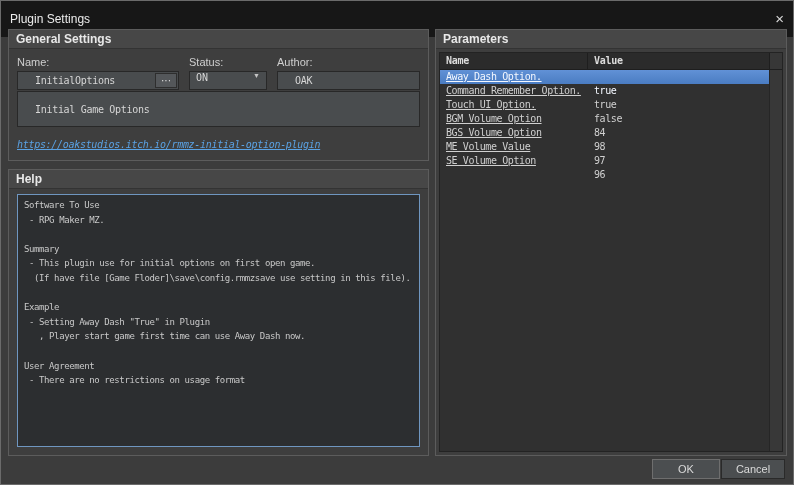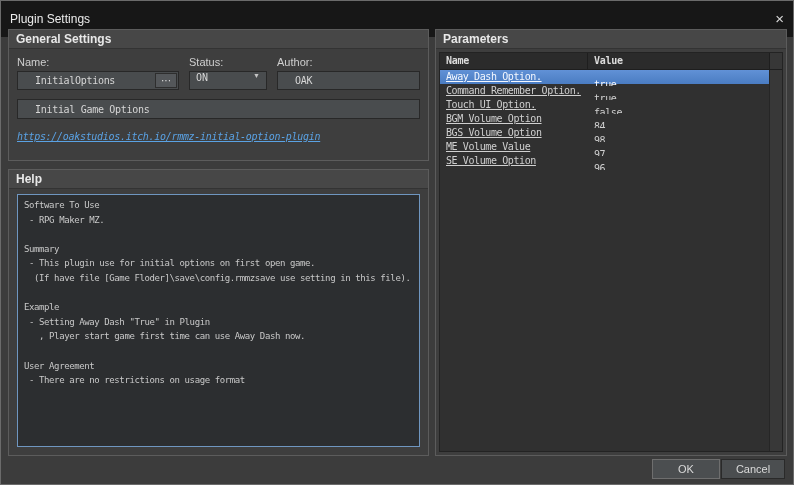--- a/index.html
+++ b/index.html
@@ -39,21 +39,21 @@
   .input-wrap { position:relative; }
   .input-wrap .input { padding-right:26px; }
   .browse-btn { position:absolute; right:2px; top:2px; bottom:2px; width:22px;
                 background:#54575a; border:1px solid #2e2e2e; color:#e2e2e2;
                 font-size:10px; line-height:1; cursor:default; }
   .select { height:19px; background:#494c4e; border:1px solid #282828; color:#d6d6d6;
             display:flex; align-items:flex-start; justify-content:space-between;
             padding:0 6px; cursor:default; }
   .select-value { font-family:"DejaVu Sans Mono", monospace; font-size:10px; }
   .select-arrow { font-size:7px; color:#c4c4c4; }
-  .description-input { margin-top:9px; height:20px; }
+  .description-input { margin-top:1px; height:36px; }
   .plugin-link { display:inline-block; margin-top:12px; color:var(--link-blue, #5aa2e4);
                  font-family:"DejaVu Sans Mono", monospace; font-size:10px;
                  letter-spacing:-0.3px; text-decoration:underline;font-style:italic; }
 
   
   .help-box { position:absolute; top:24px; left:8px; right:8px; bottom:8px;
               background:#2c2e30; border:1px solid var(--help-border-blue, #6f96c0);
               padding:3px 6px; color:#c9c9c9; font-family:"DejaVu Sans Mono", monospace;
               font-size:9px; letter-spacing:-0.4px; line-height:14.6px;
               white-space:pre-wrap; overflow:hidden; }
@@ -67,21 +67,21 @@
                   letter-spacing:-0.3px;font-weight:bold; }
   .h-cell { padding:2px 6px; }
   .h-name { width:148px; border-right:1px solid #1e1e1e; }
   .h-value { flex:1; }
   .h-scroll-corner { width:13px; border-left:1px solid #1e1e1e; background:#373737; }
   .param-rows { position:absolute; top:17px; left:0; right:13px; bottom:0;
                 overflow:hidden; font-family:"DejaVu Sans Mono", monospace;
                 font-size:10px; letter-spacing:-0.4px; }
   .param-row { display:flex; height:14px; line-height:14px; color:#d0d0d0; cursor:default; }
   .param-row .cell-name { width:148px; padding:0 6px; white-space:nowrap; overflow:hidden;text-decoration:underline; }
-  .param-row .cell-value { flex:1; padding:8px 6px; white-space:nowrap; overflow:hidden; }
+  .param-row .cell-value { flex:1; padding:14px 6px; white-space:nowrap; overflow:hidden; }
   .param-row.selected { background:linear-gradient(180deg, #6191d6 0%, var(--selection-blue, #4a7cc2) 100%);
                         color:#f4f8ff; }
   .v-scrollbar { position:absolute; top:17px; right:0; bottom:0; width:13px;
                  background:#383838; border-left:1px solid #262626; }
 
   
   .footer { position:absolute; top:436px; right:8px; display:flex; gap:1px; }
   .btn { height:20px; background:#4b4e50; border:1px solid #2a2a2a; color:#dadada;
          font-family:"Liberation Sans", sans-serif; font-size:11px; cursor:default; }
   .ok-btn { width:68px; border-color:#6e6e6e; }

